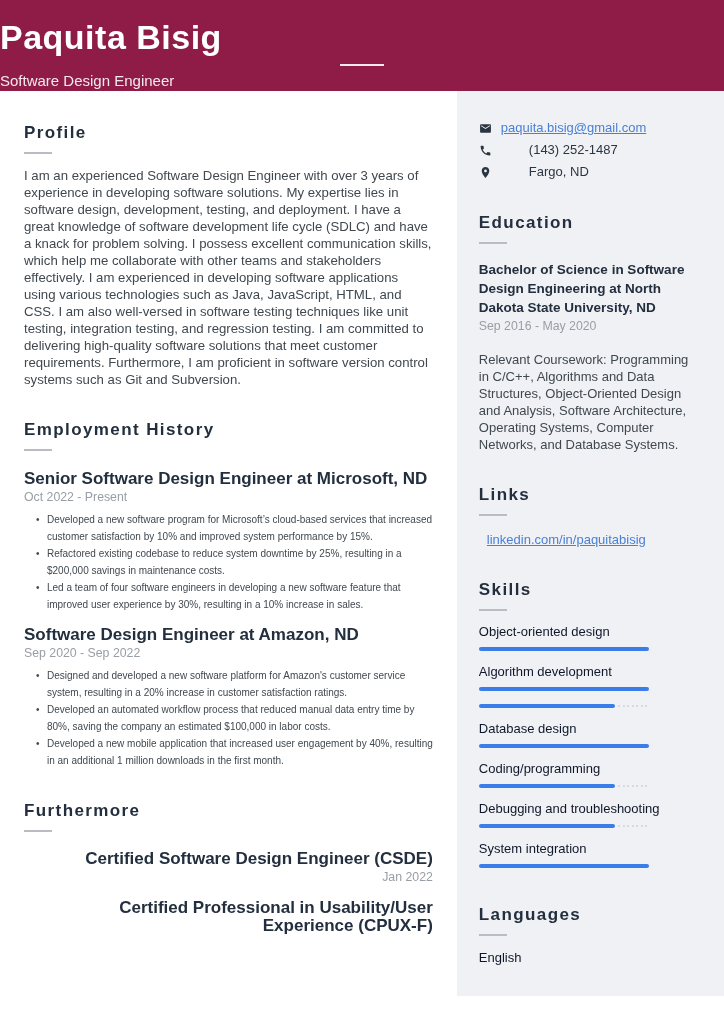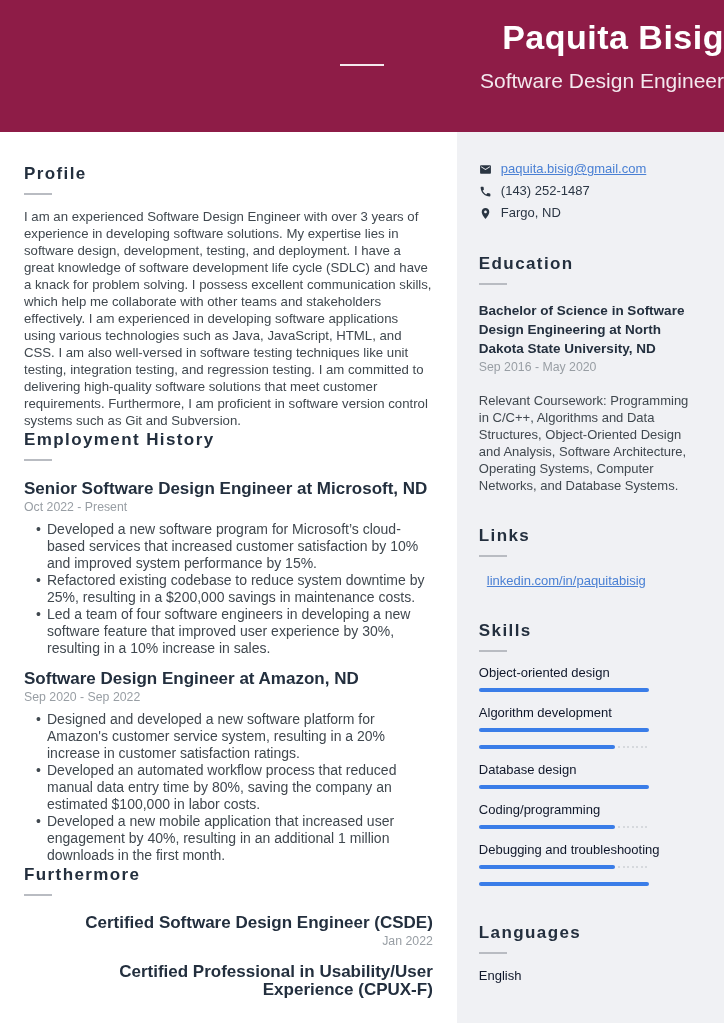--- a/index.html
+++ b/index.html
@@ -15,39 +15,39 @@
   *{box-sizing:border-box;margin:0;padding:0;}
   html,body{width:724px;height:1023px;overflow:hidden;}
   body{
     font-family:"Liberation Sans","DejaVu Sans",sans-serif;
     background:#ffffff;
     color:var(--body-text);
     -webkit-font-smoothing:antialiased;
   }
   
   .header{
-    height:132px;
+    height:91px;
     background:var(--header-bg);
-    text-align:right;
+    text-align:left;
     padding-top:17px;
   }
   .header .name{
     color:#ffffff;
     font-size:34px;
     font-weight:700;
     letter-spacing:.5px;
     line-height:40px;
   }
   .header .name-divider{
     width:44px;height:2px;background:#f4e9ee;
     margin:7px auto 6px auto;
   }
   .header .role{
     color:#f3e8ee;
-    font-size:21px;
+    font-size:15px;
     line-height:18px;
   }
   
   .columns{display:flex;height:905px;}
   .main{
     width:523px;
     padding:31px 24px 0 24px;
   }
   .sidebar{
     width:302px;
@@ -66,21 +66,21 @@
     width:28px;height:2px;background:var(--divider-gray);
     margin-top:9px;
   }
   
   .profile-text{
     margin-top:13px;
     font-size:13.2px;
     line-height:17px;
     color:var(--body-text);
   }
-  .section{}
+  .section{margin-top:31px;}
   .section.first{margin-top:0;}
   .job{margin-top:19px;}
   .job + .job{margin-top:13px;}
   .item-title{
     color:var(--heading-text);
     font-size:17px;
     font-weight:700;
     line-height:18px;
   }
   .item-date{
@@ -89,41 +89,41 @@
     line-height:15px;
     margin-top:2px;
   }
   ul.bullets{
     list-style:none;
     margin-top:6px;
   }
   ul.bullets li{
     position:relative;
     padding-left:23px;
-    font-size:14px;
+    font-size:10px;
     line-height:17px;
     color:var(--body-text);
   }
   ul.bullets li::before{
     content:"•";
     position:absolute;
     left:12px;
     color:var(--body-text);
   }
   .cert{margin-top:18px;text-align:right;}
   .cert + .cert{margin-top:14px;}
   
   .contact-row{
     display:flex;
     align-items:center;
     font-size:13px;
     line-height:18px;
     color:#2b3644;
   }
-  .contact-row + .contact-row{margin-top:4px;}
+  .contact-row + .contact-row{margin-top:4px;gap:28px;}
   .contact-row .icon{
     width:13px;height:13px;
     margin-right:9px;
     flex:0 0 13px;
     display:inline-block;
   }
   .contact-row .icon svg{display:block;width:13px;height:13px;fill:#2a3542;}
   a.link{
     color:var(--link-blue);
     text-decoration:underline;
@@ -314,20 +314,21 @@
             <div class="bar-fill" style="width: 80%;"></div>
           </div>
       </div>
       <div class="meter-item">
         <div class="meter-label">Debugging and troubleshooting</div>
         <div class="bar">
             <div class="bar-fill" style="width: 80%;"></div>
           </div>
       </div>
       <div class="meter-item">
+        <div class="meter-label">System integration</div>
         <div class="bar">
             <div class="bar-fill" style="width: 100%;"></div>
           </div>
       </div>
     </div>
 
     <div class="side-section langs" style="margin-top:36px;">
       <h2 class="section-heading">Languages</h2>
       <div class="heading-divider"></div>
 

